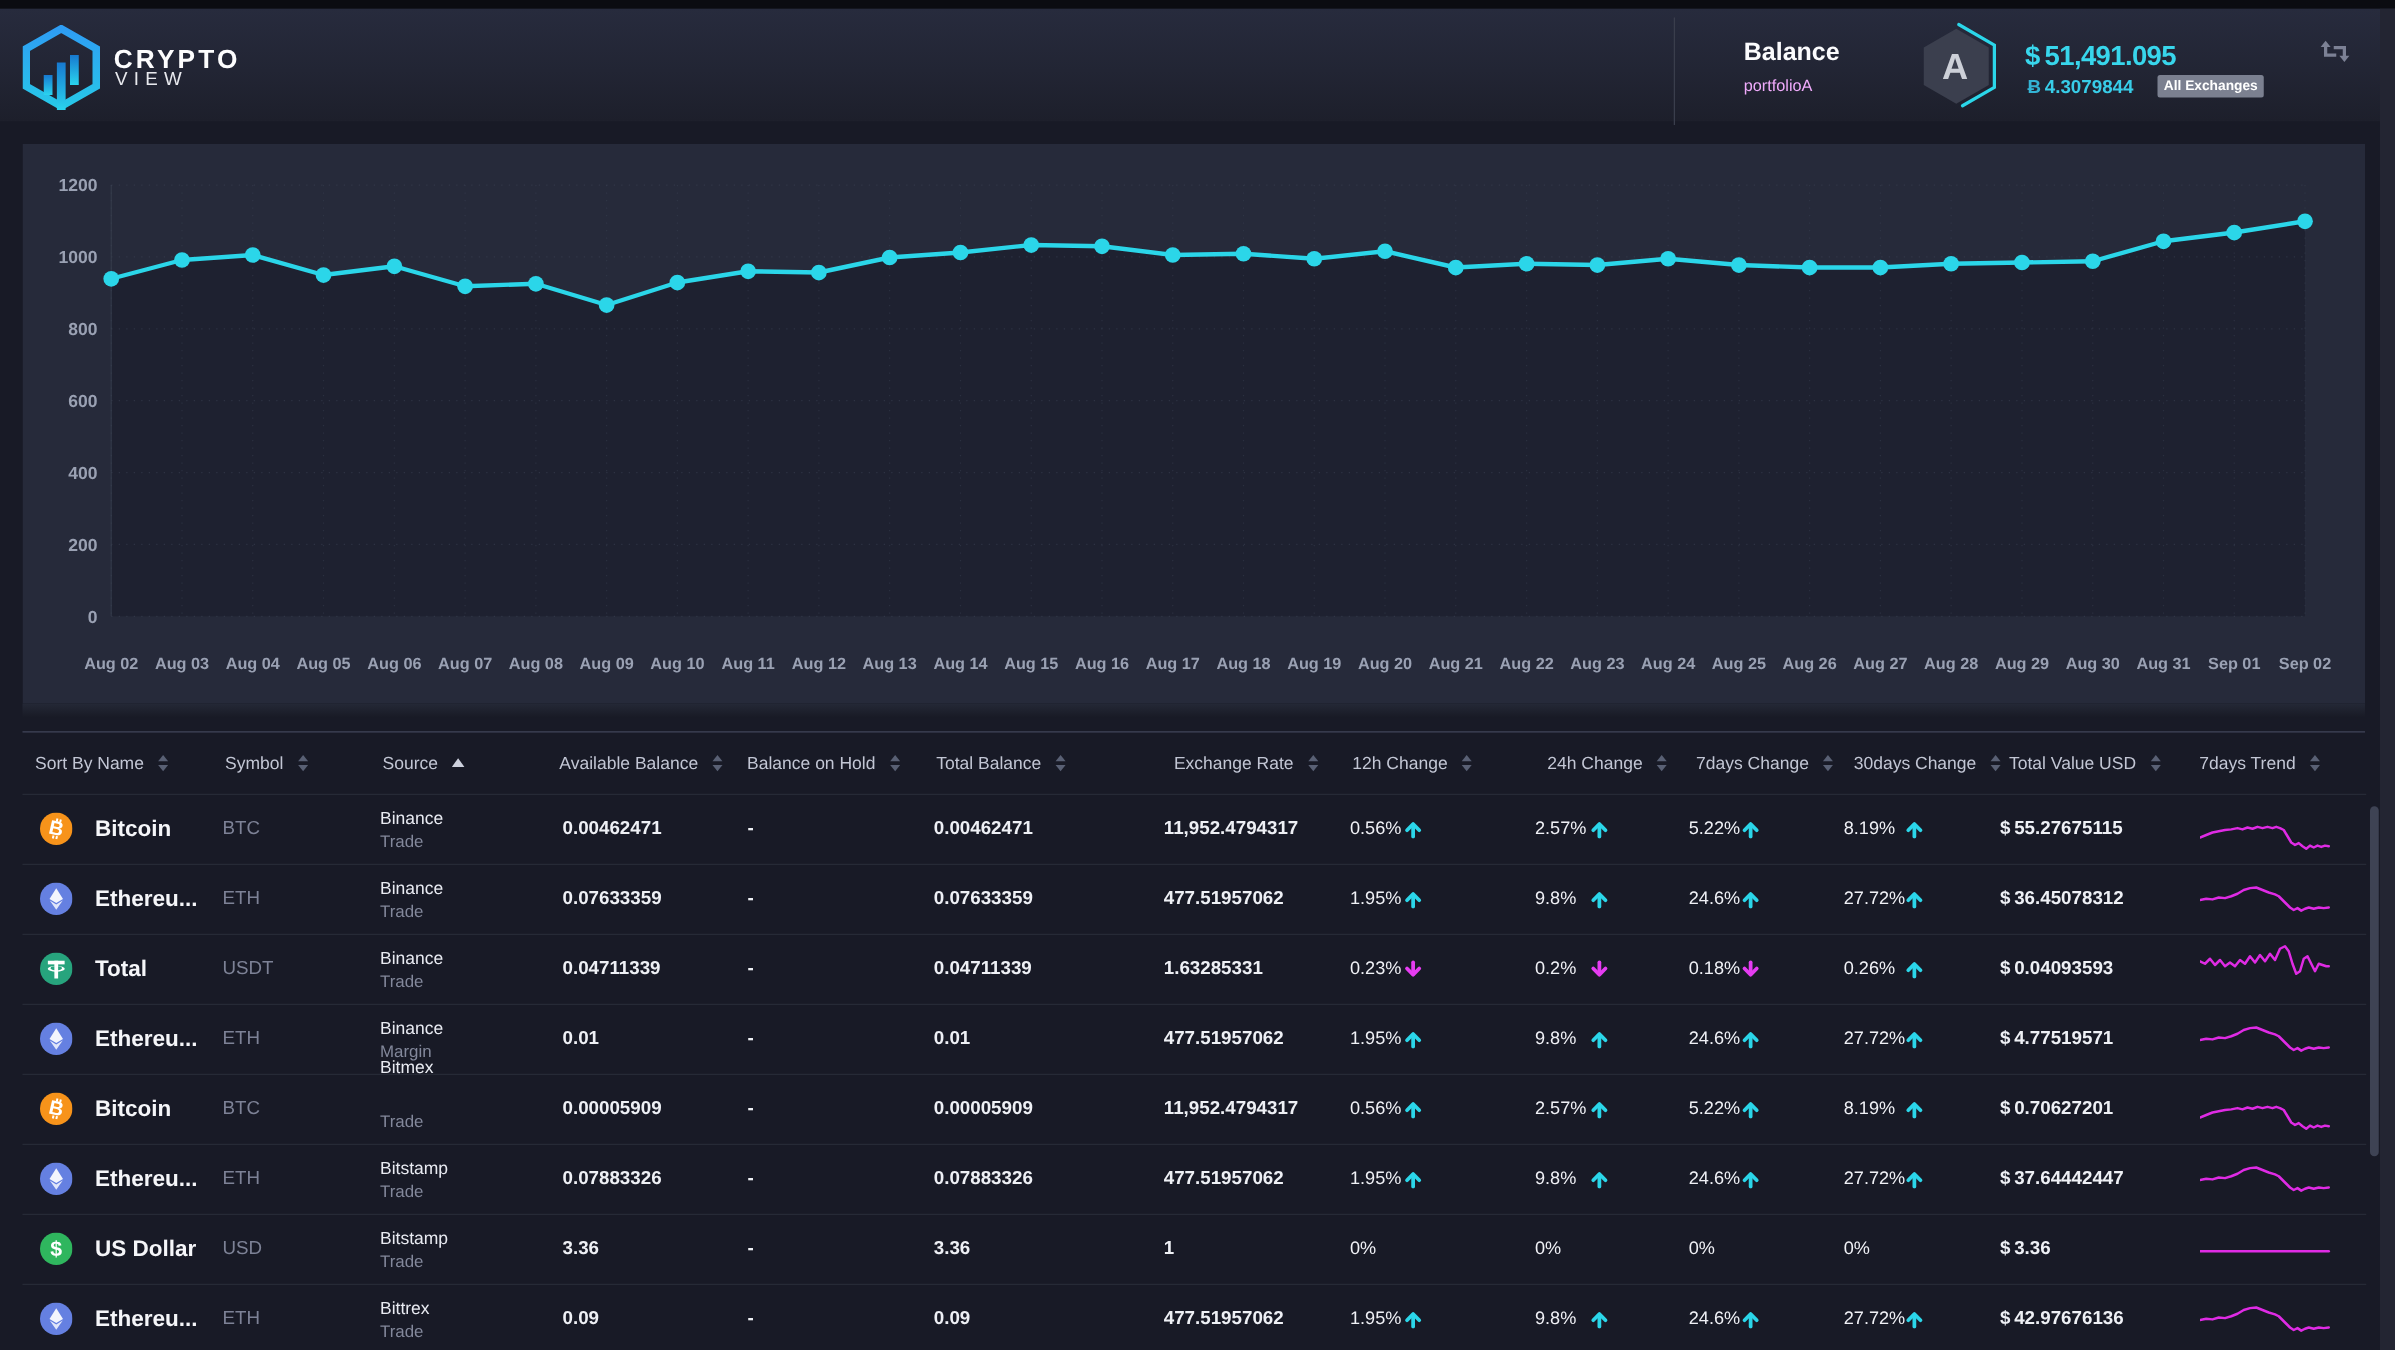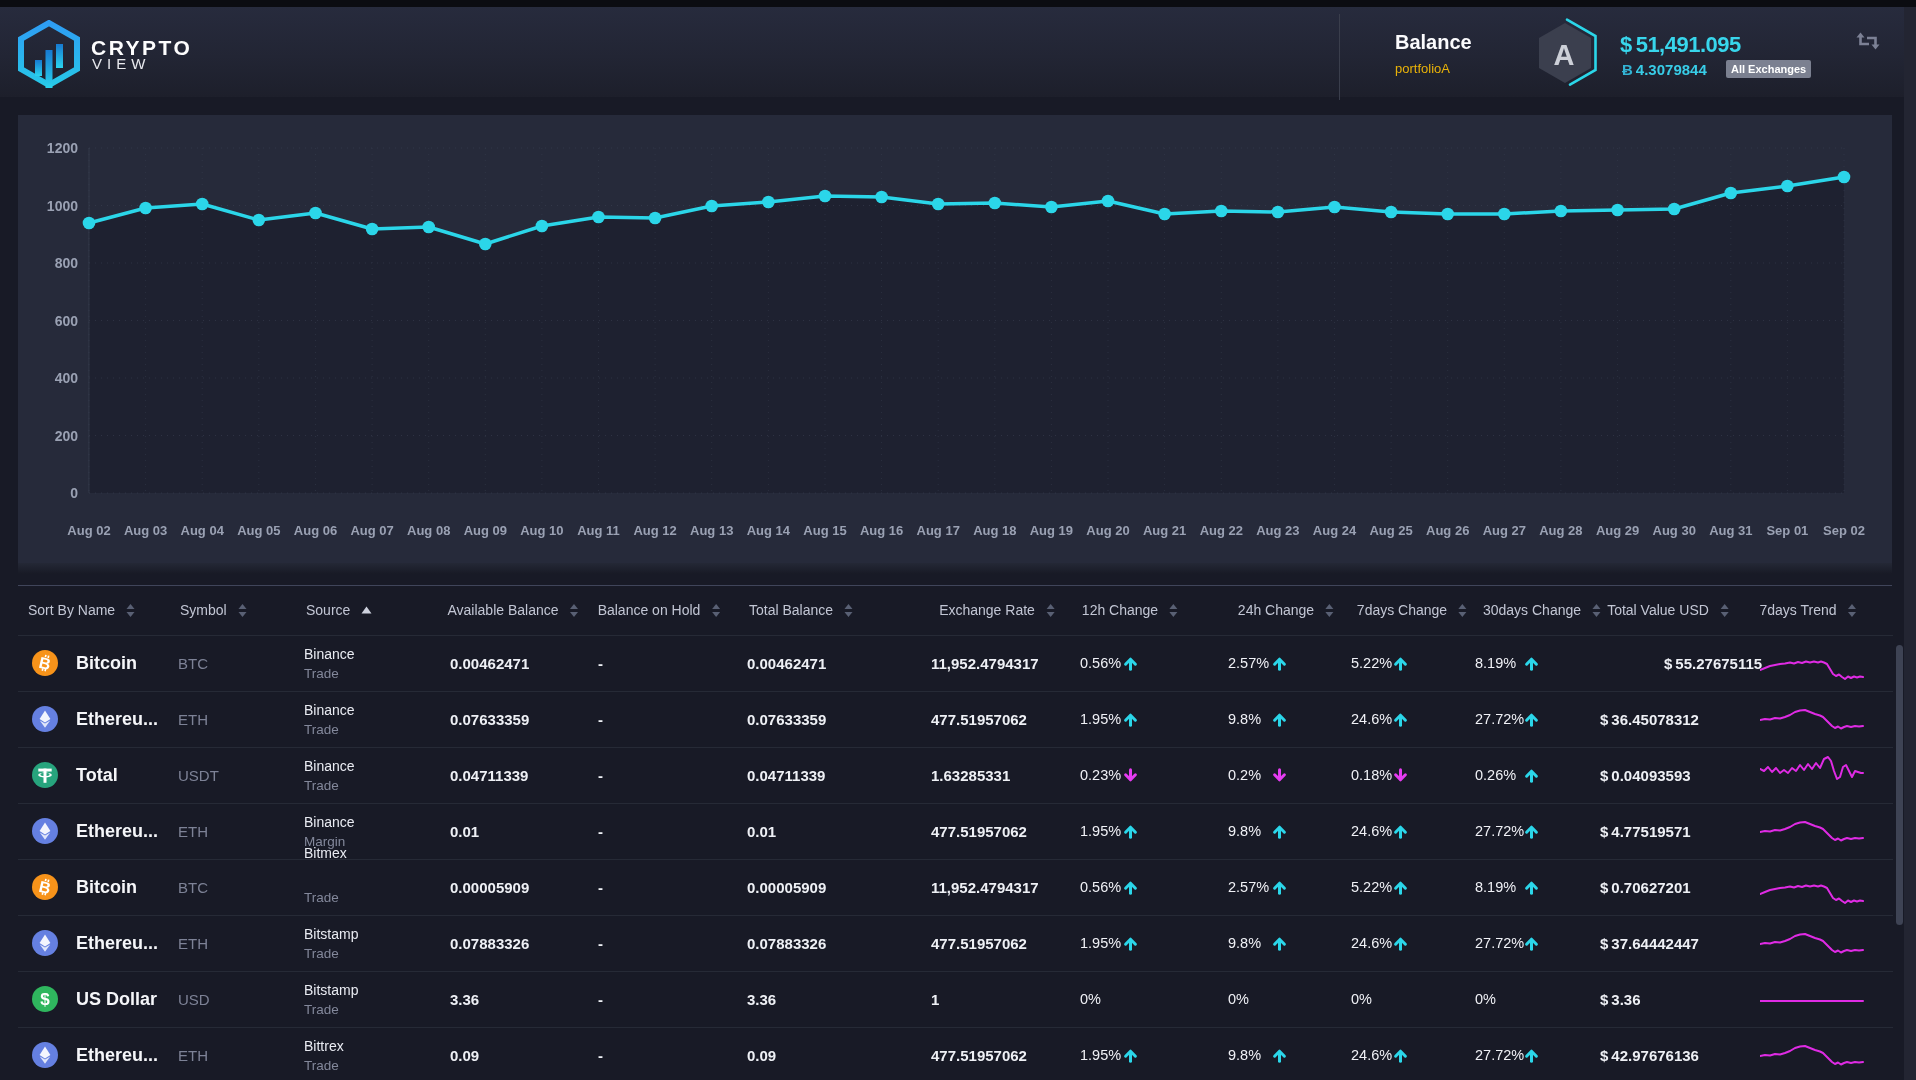--- a/index.html
+++ b/index.html
@@ -31,21 +31,21 @@
     </defs>
     <path d="M31 3 L59 19 L59 49 L31 65 L3 49 L3 19 Z" fill="none" stroke="url(#lg1)" stroke-width="6"></path>
     <rect x="17" y="40" width="7" height="16" fill="url(#lg2)"></rect>
     <rect x="27.5" y="30" width="7" height="38" fill="url(#lg2)"></rect>
     <rect x="38" y="24" width="7" height="24" fill="url(#lg2)"></rect>
   </svg>
 <div style="position:absolute;left:91px;top:36px;font-size:21px;font-weight:bold;color:#fdfdfe;letter-spacing:2.5px">CRYPTO</div>
 <div style="position:absolute;left:92px;top:55px;font-size:15px;color:#e8e9ee;letter-spacing:5px">VIEW</div>
 <div style="position:absolute;left:1339px;top:14px;width:1px;height:86px;background:#3a3e4c"></div>
 <div style="position:absolute;left:1395px;top:31px;font-size:20px;font-weight:bold;color:#fbfbfd">Balance</div>
-<div style="position:absolute;left:1395px;top:61px;font-size:13px;color:#eab308">portfolioA</div>
+<div style="position:absolute;left:1395px;top:61px;font-size:13px;color:#f0abfc">portfolioA</div>
 <svg width="64" height="74" viewBox="0 0 64 74" style="position:absolute;left:1534px;top:16px">
     <polygon points="31,7 57,22 57,52 31,67 5,52 5,22" fill="#3b3f4e"></polygon>
     <path d="M33 3.6 L61.5 20.1 L61.5 53.9 L36 68.6" fill="none" stroke="#2bd6e9" stroke-width="2.6" stroke-linecap="round"></path>
     <text x="30" y="38.5" text-anchor="middle" dominant-baseline="central" font-family="Liberation Sans" font-size="29" font-weight="bold" fill="#cdd0d8">A</text>
   </svg>
 <div style="position:absolute;left:1620px;top:32px;font-size:22px;font-weight:bold;color:#38d6ec;letter-spacing:-0.5px">$ 51,491.095</div>
 <div style="position:absolute;left:1622px;top:61px;font-size:15px;font-weight:bold;color:#33b3d4">Ƀ <span style="color:#38cde8">4.3079844</span></div>
 <div style="position:absolute;left:1726px;top:60px;height:18px;background:#7b8090;border-radius:2px;padding:0 5px;font-size:11px;font-weight:bold;color:#fff;white-space:nowrap;line-height:18px">All Exchanges</div>
 <svg width="24" height="18" viewBox="0 0 24 18" style="position:absolute;left:1856px;top:32px">
     <path d="M4.5 5 L4.5 12 L13 12" fill="none" stroke="#7c8195" stroke-width="2.6"></path>
@@ -280,21 +280,21 @@
 <div class="pc" style="left:1351px;top:663.0px">5.22%</div>
 <div class="ar" style="left:1393px;top:655.5px"><svg width="15" height="15" viewBox="0 0 15 15" fill="none">
       <path d="M2.6 8.2 L7.5 3.2 L12.4 8.2" stroke="#2bd6e9" stroke-width="3" stroke-linecap="round" stroke-linejoin="round"></path>
       <path d="M7.5 4 L7.5 13.2" stroke="#2bd6e9" stroke-width="3" stroke-linecap="round"></path>
     </svg></div>
 <div class="pc" style="left:1475px;top:663.0px">8.19%</div>
 <div class="ar" style="left:1524px;top:655.5px"><svg width="15" height="15" viewBox="0 0 15 15" fill="none">
       <path d="M2.6 8.2 L7.5 3.2 L12.4 8.2" stroke="#2bd6e9" stroke-width="3" stroke-linecap="round" stroke-linejoin="round"></path>
       <path d="M7.5 4 L7.5 13.2" stroke="#2bd6e9" stroke-width="3" stroke-linecap="round"></path>
     </svg></div>
-<div class="vl" style="left:1664px;top:663.0px">$ 55.27675115</div>
+<div class="vl" style="left:1600px;top:663.0px">$ 55.27675115</div>
 <div class="ic" style="left:1760px;top:643.0px"><svg width="106" height="40" viewBox="0 0 106 40">
       <polyline points="0.0,27.0 5.0,25.0 10.0,23.0 15.0,22.0 20.0,21.0 25.0,20.5 30.0,19.5 34.0,20.5 38.0,19.0 42.0,20.0 46.0,18.5 50.0,19.5 54.0,18.5 58.0,19.5 61.0,18.5 64.0,19.5 67.0,21.0 70.0,26.0 73.0,31.0 76.0,33.0 79.0,31.5 82.0,34.0 85.0,36.0 88.0,33.5 91.0,35.0 94.0,33.5 97.0,34.5 100.0,33.5 103.0,34.0" fill="none" stroke="#df2be4" stroke-width="2" stroke-linejoin="round" stroke-linecap="round"></polyline>
     </svg></div>
 <div style="position:absolute;left:18px;top:691px;width:1875px;height:1px;background:#262a36"></div>
 <div class="ic" style="left:32px;top:706.0px"><svg width="26" height="26" viewBox="0 0 26 26">
       <circle cx="13" cy="13" r="13" fill="#6580e1"></circle>
       <polygon points="13,4.5 18.4,13.1 13,16.4 7.6,13.1" fill="#fff" fill-opacity="0.92"></polygon>
       <polygon points="13,17.6 18.2,14.4 13,21.8 7.8,14.4" fill="#fff" fill-opacity="0.8"></polygon>
     </svg></div>
 <div class="nm" style="left:76px;top:719.0px">Ethereu...</div>

